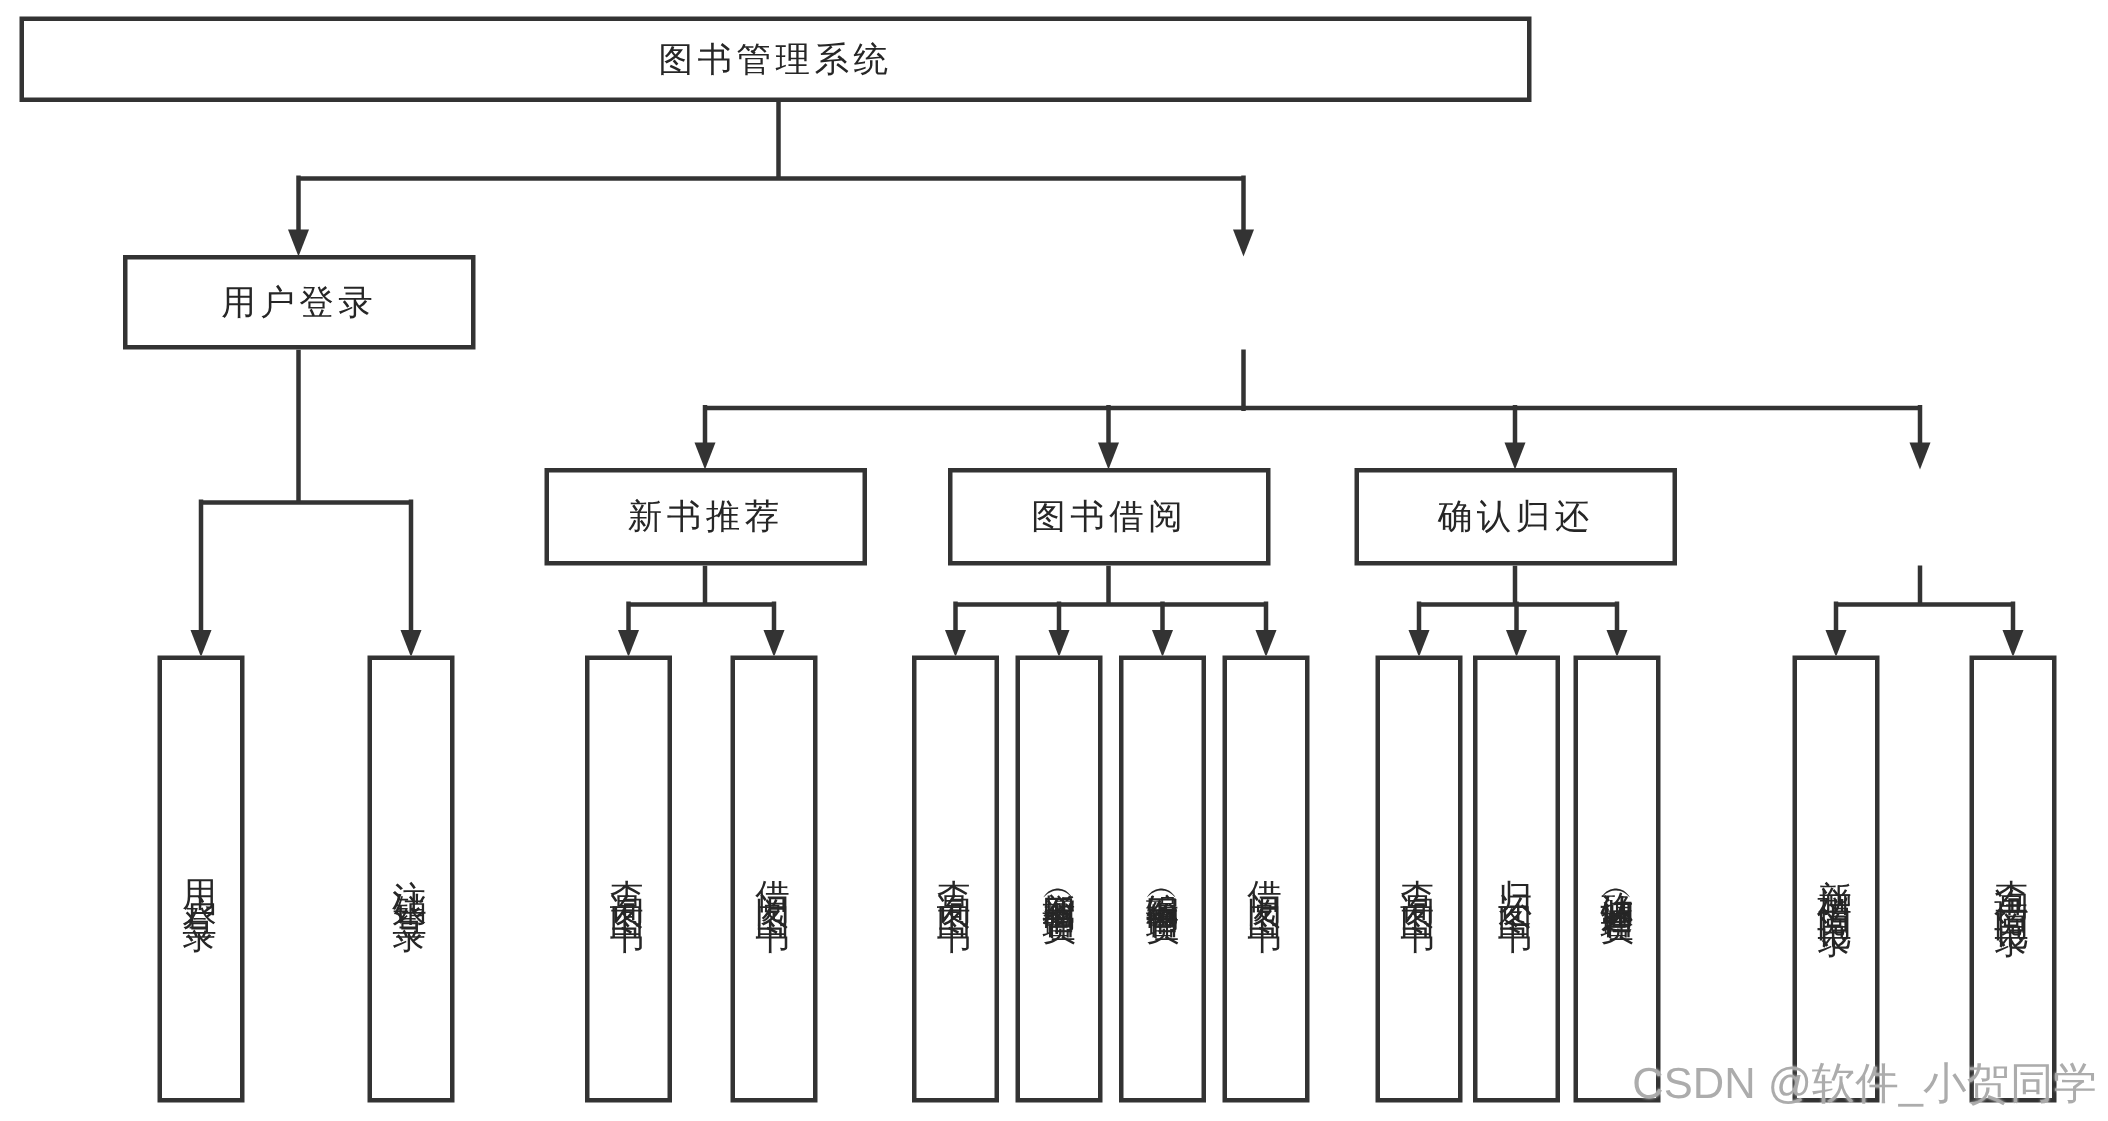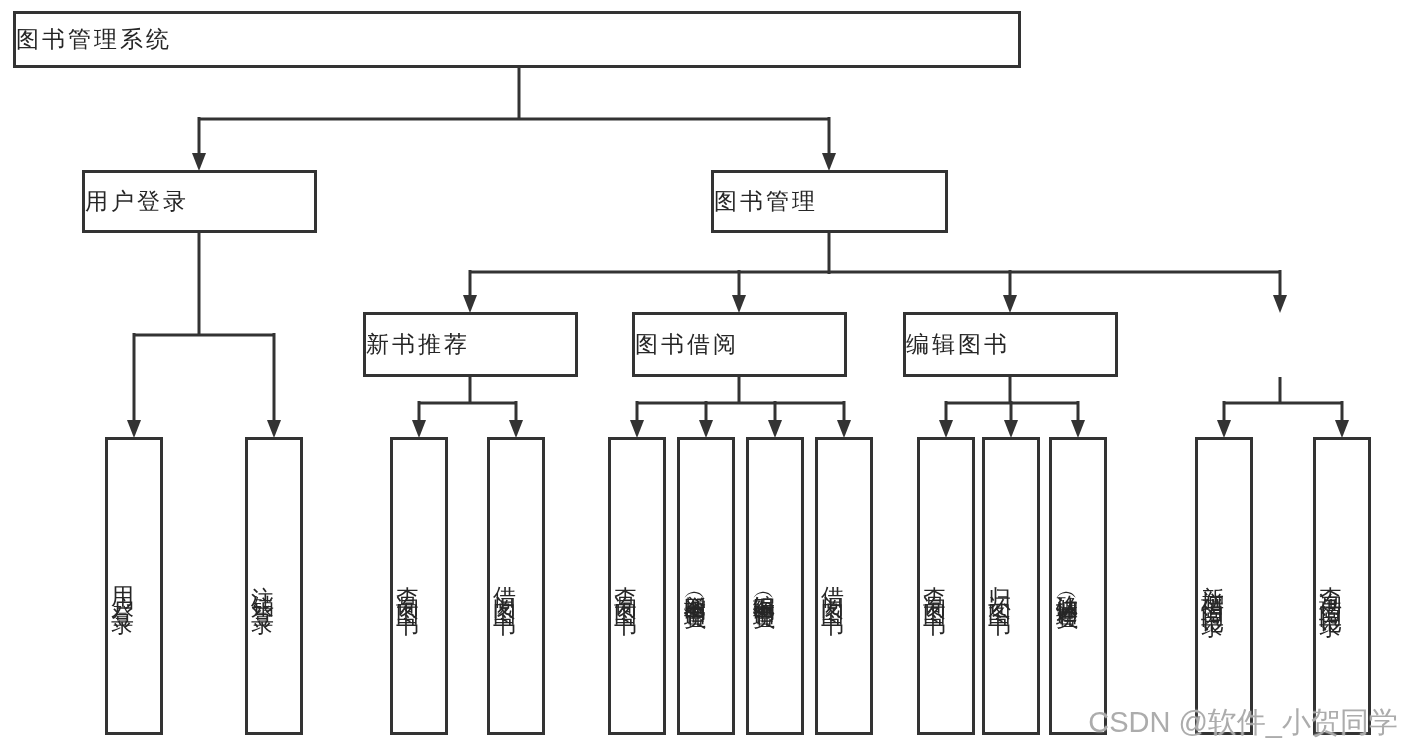--- a/index.html
+++ b/index.html
@@ -31,21 +31,21 @@
   .connectors polygon {
     fill: #333333;
   }
   .box {
     position: absolute;
     box-sizing: border-box;
     border: 3px solid #333333;
     background: #ffffff;
     display: flex;
     align-items: center;
-    justify-content: flex-start;
+    justify-content: center;
     text-align: center;
   }
   .hlabel {
     font-size: 23px;
     letter-spacing: 3px;
     white-space: nowrap;
     color: #262626;
   }
   .vlabel {
     writing-mode: vertical-rl;
@@ -156,32 +156,29 @@
     <polygon points="1335,420 1349,420 1342,438"></polygon>
   </svg>
 
   <div class="box root-box">
     <span class="hlabel">图书管理系统</span>
   </div>
 
   <div class="box l2-user">
     <span class="hlabel">用户登录</span>
   </div>
-  <div class="box l2-book">
-    <span class="hlabel">图书管理</span>
-  </div>
 
   <div class="box l3 l3-bb">
     <span class="hlabel">图书借阅</span>
   </div>
   <div class="box l3 l3-nbr">
     <span class="hlabel">新书推荐</span>
   </div>
   <div class="box l3 l3-cb">
-    <span class="hlabel">编辑图书</span>
+    <span class="hlabel">确认归还</span>
   </div>
 
   <div class="box leaf leaf-u1">
     <span class="vlabel">用户登录</span>
   </div>
   <div class="box leaf leaf-u2">
     <span class="vlabel">注销登录</span>
   </div>
 
   <div class="box leaf leaf-n1">

